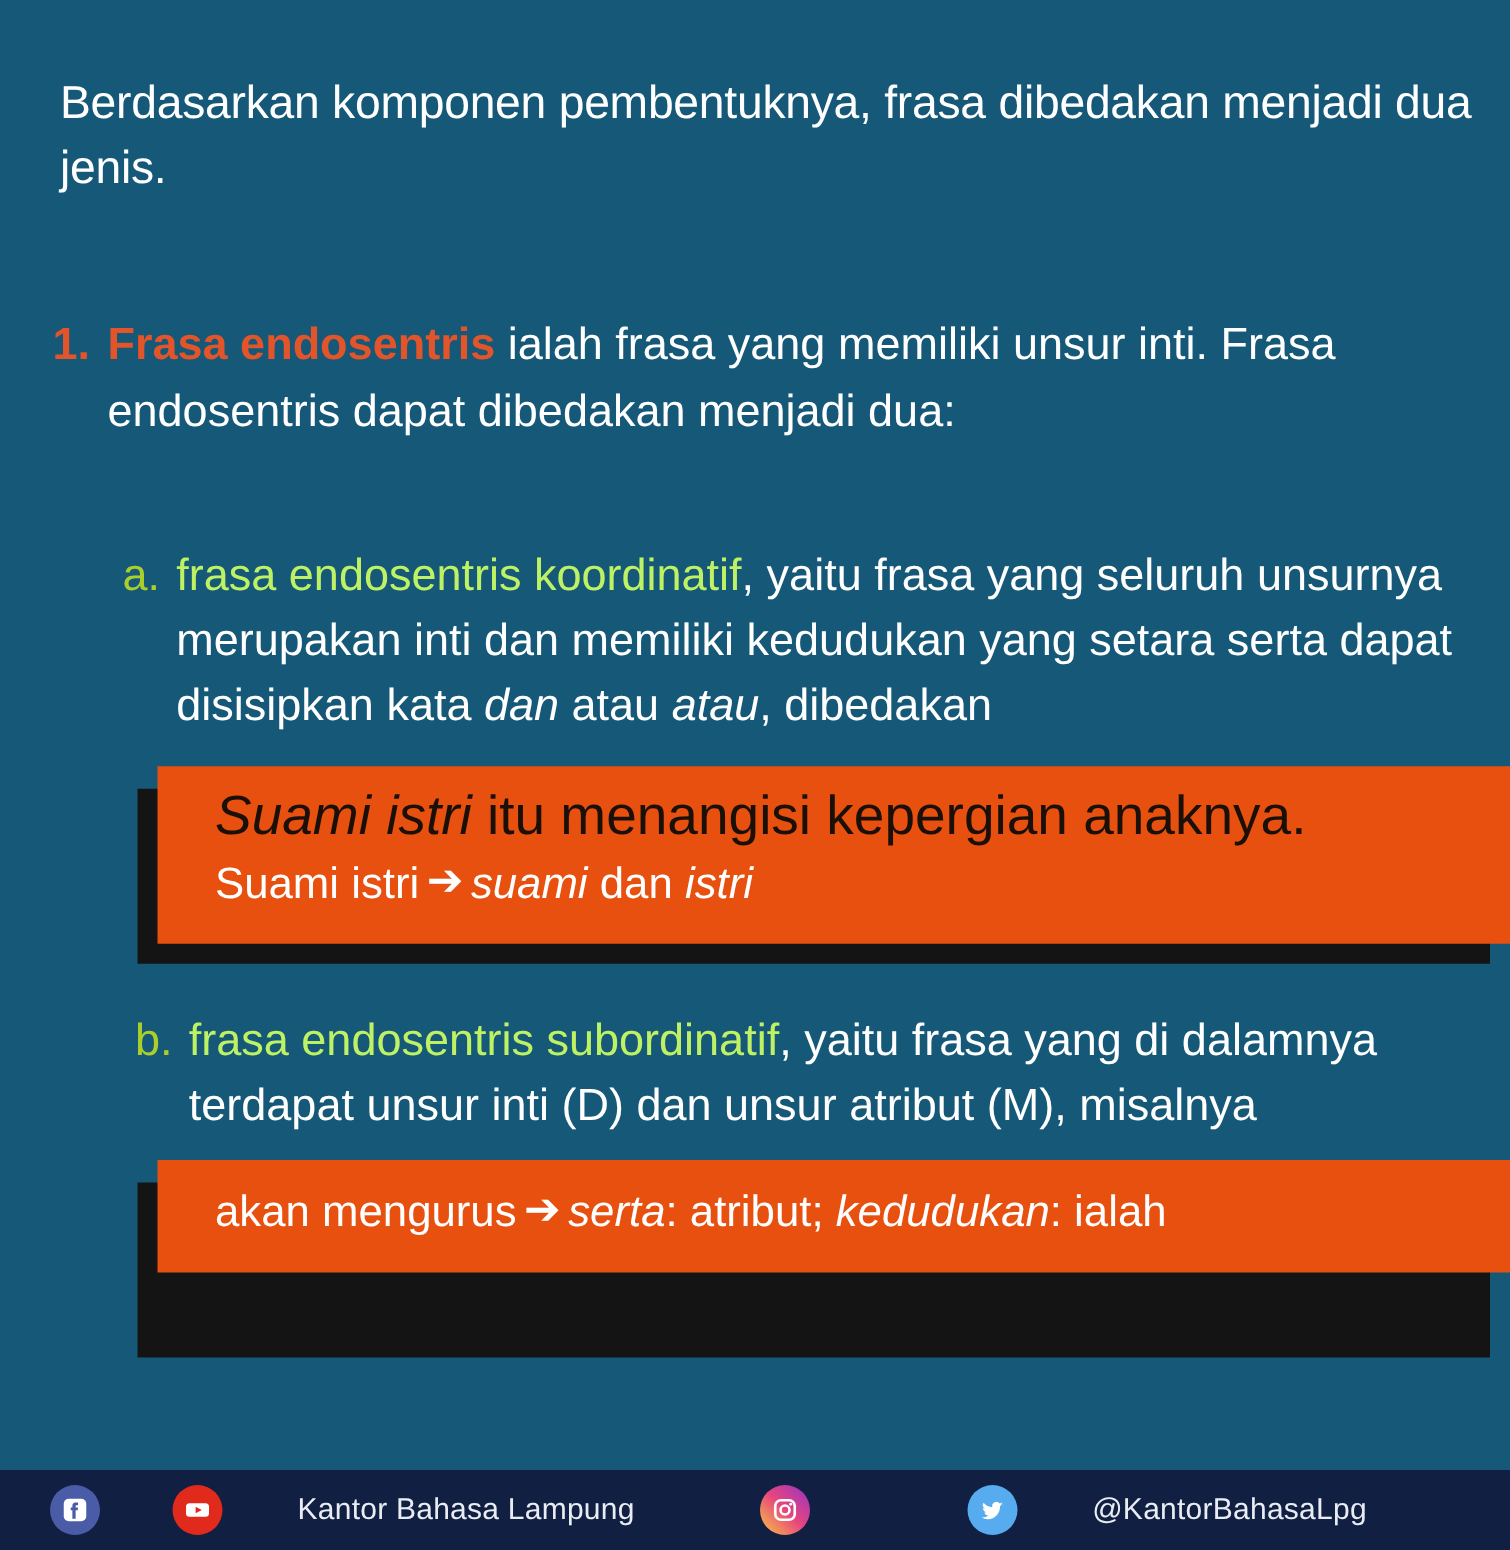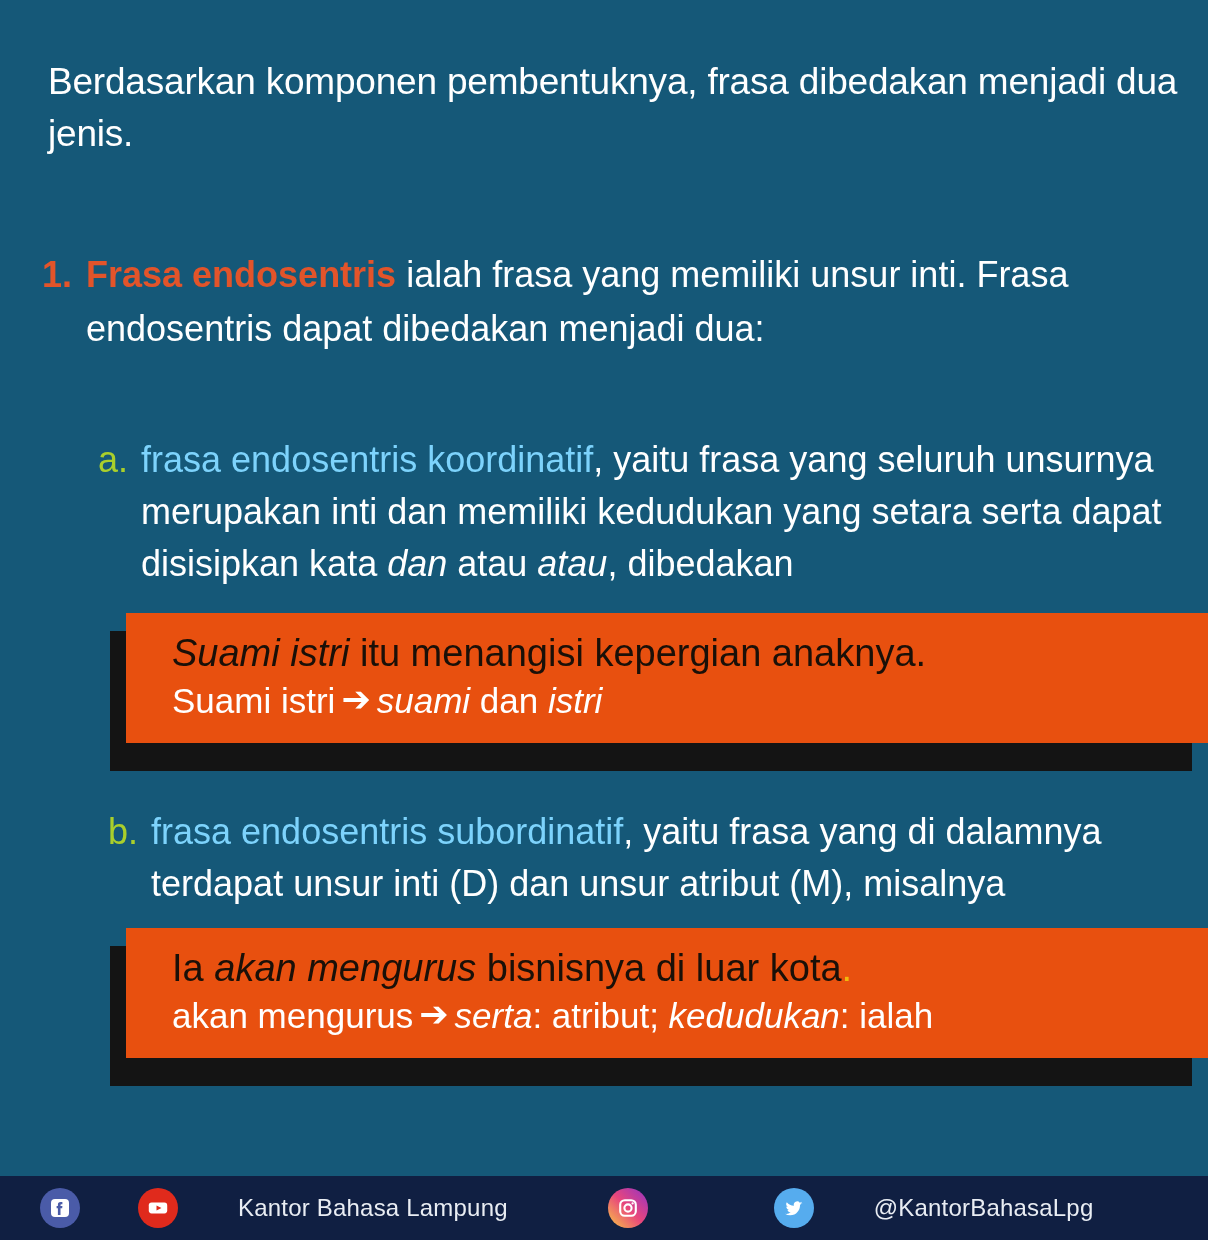--- a/index.html
+++ b/index.html
@@ -63,48 +63,48 @@
     align-items:flex-start;
   }
   .sub .letter {
     color:#AACF2B;
     flex:0 0 auto;
     margin-right:13px;
   }
   .sub .body { flex:1 1 auto; }
   .sub-a { left:98px; top:434px; }
   .sub-b { left:108px; top:806px; }
-  .kw-green { color:#7dd3fc; }
+  .kw-green { color:#bef264; }
   .it { font-style:italic; }
 
   
   .example-wrap { position:absolute; }
   .example-shadow {
     position:absolute;
     left:-16px;
     top:18px;
     width:100%;
     height:100%;
     background:#141414;
   }
   .example-box {
     position:relative;
     background:#E8500F;
     padding:14px 0 20px 46px;
   }
   .ex-line1 {
     color:#1a1008;
-    font-size:38px;
+    font-size:44px;
     line-height:52px;
     white-space:nowrap;
   }
   .ex-line2 {
     color:#ffffff;
     font-size:35px;
-    line-height:44px;
+    line-height:56px;
     white-space:nowrap;
   }
   .arrow {
     display:inline-block;
     color:#ffffff;
     font-size:35px;
     transform:translateY(-2px);
     padding:0 6px;
   }
   .dot-gold { color:#F2B90C; }
@@ -178,21 +178,20 @@
   </div>
 
   <div class="sub sub-b">
     <span class="letter">b.</span>
     <span class="body"><span class="kw-green">frasa endosentris subordinatif</span><span>, yaitu frasa yang di dalamnya terdapat unsur inti (D) dan unsur atribut (M), misalnya</span></span>
   </div>
 
   <div class="example-wrap example-b">
     <div class="example-shadow"></div>
     <div class="example-box">
-      <div class="ex-line1"><span>Ia </span><span class="it">akan mengurus</span><span> bisnisnya di luar kota</span><span class="dot-gold">.</span></div>
       <div class="ex-line2"><span>akan mengurus</span><span class="arrow">➔</span><span class="it">serta</span><span>: atribut; </span><span class="it">kedudukan</span><span>: ialah</span></div>
     </div>
   </div>
 
   <div class="footer">
 
     <div class="social">
       <span class="icon ic-fb">
         <svg width="24" height="24" viewBox="0 0 24 24" aria-hidden="true">
           <rect x="3" y="3" width="18" height="18" rx="4" fill="#ffffff"></rect>

